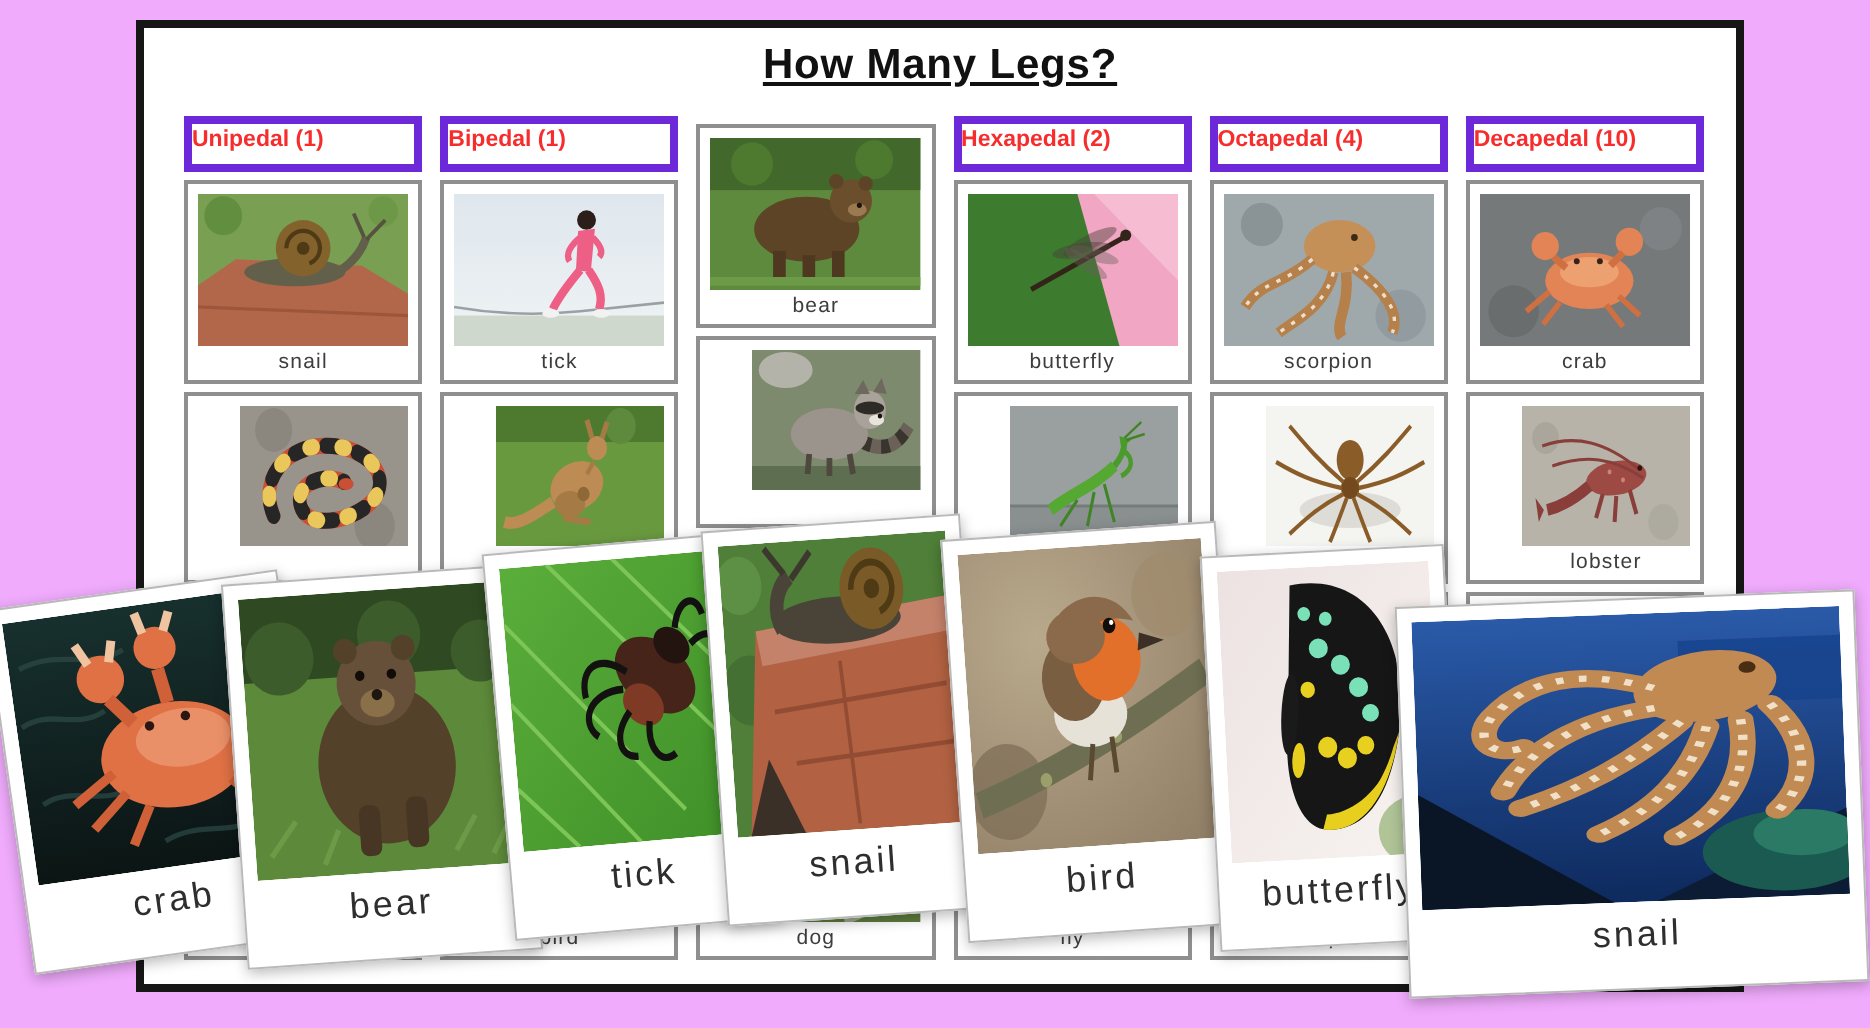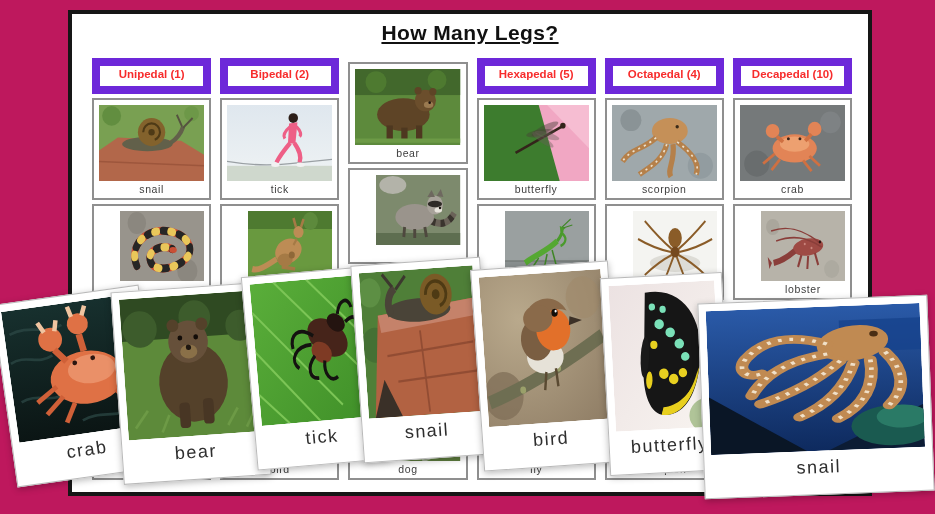--- a/index.html
+++ b/index.html
@@ -1,26 +1,26 @@
 <!DOCTYPE html>
 <html style="--accent: #f72c2c;"><head>
 <meta charset="utf-8">
 <style>
   html,body{margin:0;padding:0;background:#ffffff;}
-  .stage{position:relative;width:935px;height:514px;background:#be185d;overflow:hidden;
+  .stage{position:relative;width:935px;height:514px;background:#f0abfc;overflow:hidden;
          font-family:"Liberation Sans", sans-serif;}
   
   .sheet{position:absolute;left:68px;top:10px;width:796px;height:478px;
          background:#ffffff;border:4px solid #161616;z-index:1;}
   .title{margin-top:7px;text-align:center;font-size:21px;font-weight:bold;
          color:#111;text-decoration:underline;letter-spacing:.4px;}
   .columns{position:absolute;left:20px;right:16px;top:44px;bottom:12px;
            display:flex;gap:9px;}
   .col{flex:1;display:flex;flex-direction:column;min-width:0;}
-  .col-header{border:8px solid #6d28d9;height:16px;padding:2px 0;text-align:center;
+  .col-header{border:4px solid #6d28d9;height:16px;padding:2px 0;
               font-size:11.5px;font-weight:bold;color:var(--accent,#f72c2c);
               white-space:nowrap;overflow:hidden;}
   .cell{border:2px solid #8f8f8f;margin-top:4px;display:flex;flex-direction:column;
         padding:5px 5px 0 5px;background:#fff;min-height:0;}
   .cell.r1{height:93px;}
   .cell.r2{height:87px;padding-left:26px;}
   .cell.r3{flex:1;}
   .photo{flex:1;min-height:0;overflow:hidden;}
   .photo svg{width:100%;height:100%;display:block;}
   .cell-label{height:17px;line-height:17px;text-align:center;font-size:10.5px;
@@ -81,21 +81,21 @@
             <div class="photo">
               <svg viewBox="0 0 100 70" preserveAspectRatio="none">
                 <rect width="100" height="70" fill="#9a8a74"></rect>
                 <path d="M10,50 C30,40 50,56 70,46 C80,42 90,44 96,40" stroke="#7e6a52" stroke-width="6" fill="none"></path>
               </svg>
             </div>
             <div class="cell-label">worm</div>
           </div>
         </div>
         <div class="col">
-          <div class="col-header">Bipedal (2)</div>
+          <div class="col-header">Bipedal (1)</div>
           <div class="cell r1">
             <div class="photo">
               <svg viewBox="0 0 100 70" preserveAspectRatio="none">
                 <defs>
                   <linearGradient id="hsky" x1="0" y1="0" x2="0" y2="1">
                     <stop offset="0" stop-color="#dfe7ee"></stop>
                     <stop offset="1" stop-color="#eff3f4"></stop>
                   </linearGradient>
                 </defs>
                 <rect width="100" height="70" fill="url(#hsky)"></rect>
@@ -193,21 +193,21 @@
                   <path d="M0,40 L100,40"></path>
                   <path d="M0,55 L100,54"></path>
                 </g>
                 <path d="M56,0 L68,70" stroke="#c0c4bc" stroke-width="8" opacity=".65"></path>
               </svg>
             </div>
             <div class="cell-label">dog</div>
           </div>
         </div>
         <div class="col">
-          <div class="col-header">Hexapedal (5)</div>
+          <div class="col-header">Hexapedal (2)</div>
           <div class="cell r1">
             <div class="photo">
               <svg viewBox="0 0 100 70" preserveAspectRatio="none">
                 <rect width="100" height="70" fill="#3d7c2e"></rect>
                 <path d="M52,0 L100,0 L100,70 L72,70 Z" fill="#f1a7c3"></path>
                 <path d="M60,0 L100,0 L100,40 Z" fill="#f6bdd2"></path>
                 <path d="M30,44 L74,20" stroke="#33241a" stroke-width="2.4"></path>
                 <circle cx="75" cy="19" r="2.6" fill="#33241a"></circle>
                 <ellipse cx="58" cy="22" rx="14" ry="3.4" fill="#4a4038" opacity=".45" transform="rotate(-26 58 22)"></ellipse>
                 <ellipse cx="54" cy="26" rx="14" ry="3.4" fill="#4a4038" opacity=".45" transform="rotate(-8 54 26)"></ellipse>

